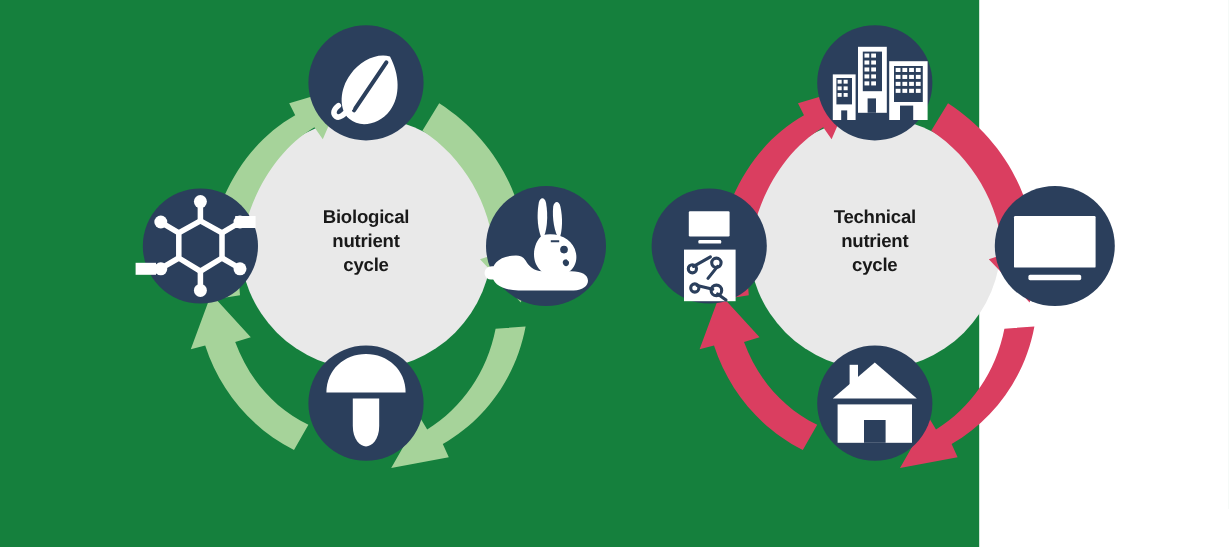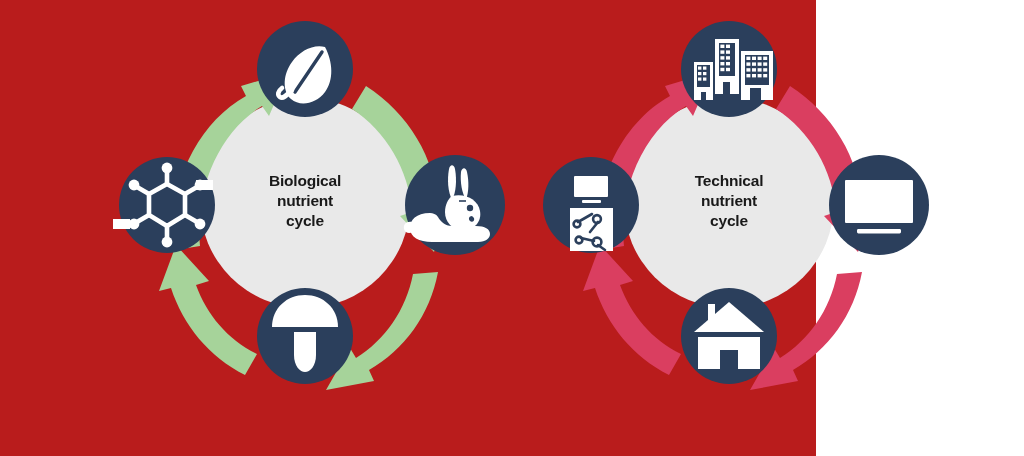--- a/index.html
+++ b/index.html
@@ -10,21 +10,21 @@
   body {
     width: 1024px;
     height: 456px;
     font-family: "Liberation Sans", sans-serif;
     overflow: hidden;
   }
   #stage {
     position: relative;
     width: 816px;
     height: 456px;
-    background: #b91c1c;
+    background: #15803d;
   }
   .cycle-svg {
     display: block;
   }
   .center-label {
     font-family: "Liberation Sans", sans-serif;
     font-weight: bold;
     font-size: 15.5px;
     fill: #191919;
     letter-spacing: -0.2px;

